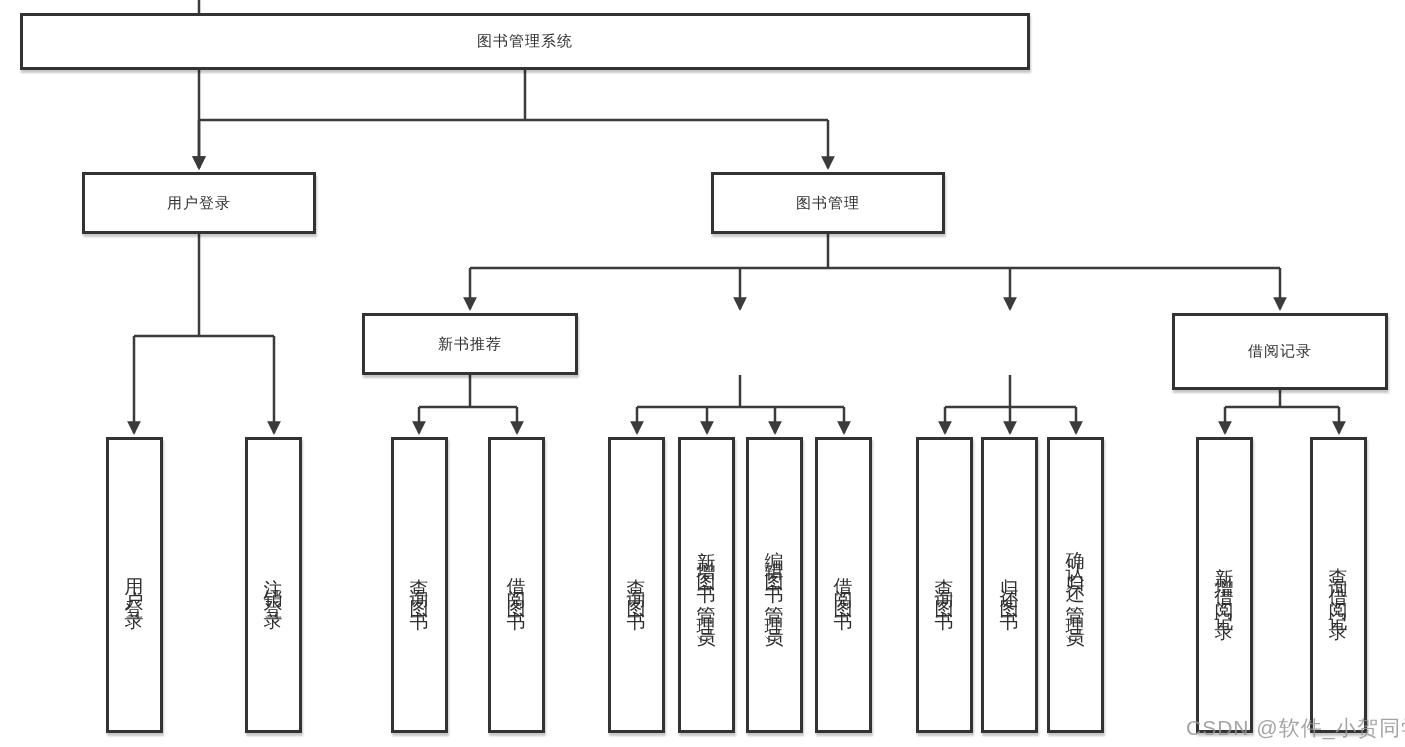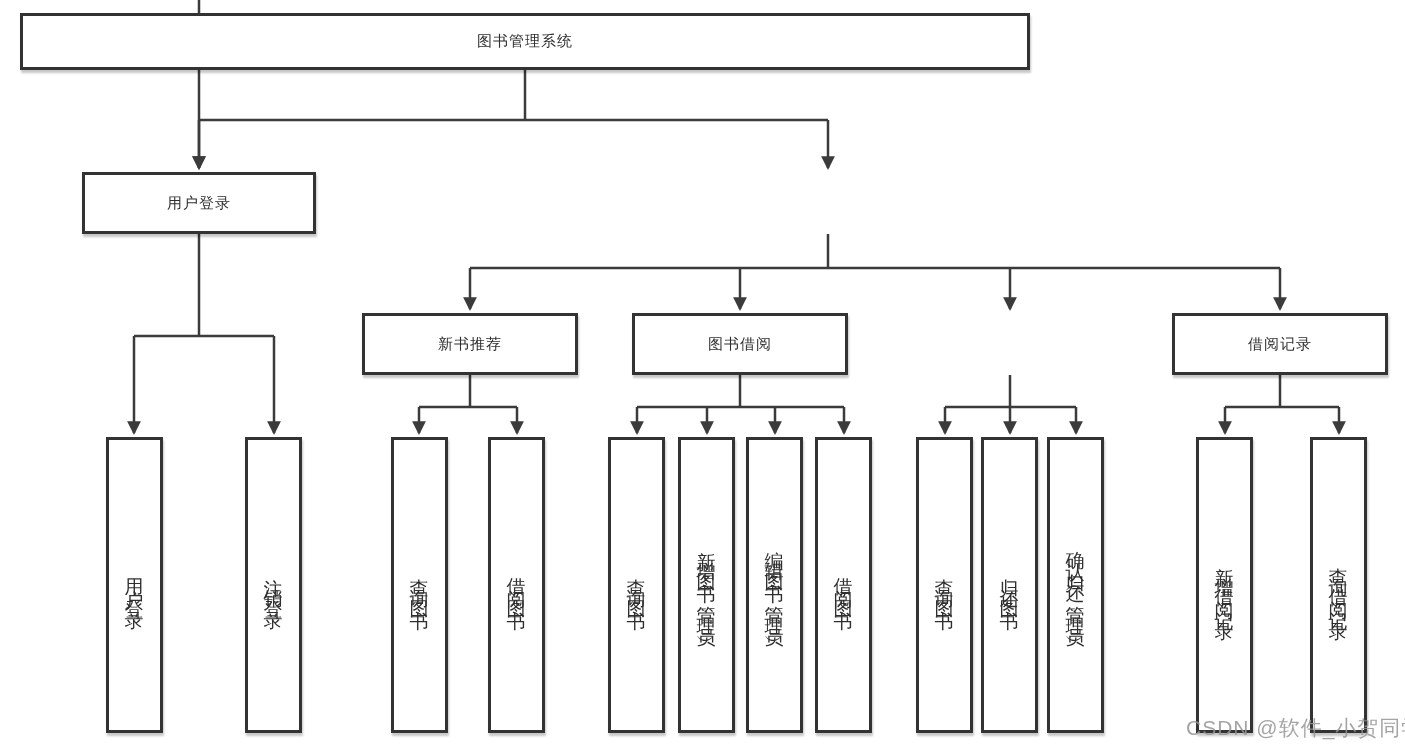--- a/index.html
+++ b/index.html
@@ -99,24 +99,24 @@
       <path d="M1280,375 V407"></path>
       <path d="M1225,407 H1339"></path>
       <path d="M1225,407 V433" marker-end="url(#ah)"></path>
       <path d="M1339,407 V433" marker-end="url(#ah)"></path>
     </g>
   </svg>
 
   <div class="node" style="left:20px;top:13px;width:1010px;height:57px;">图书管理系统</div>
 
   <div class="node" style="left:82px;top:172px;width:234px;height:62px;">用户登录</div>
+  <div class="node" style="left:711px;top:172px;width:234px;height:62px;">图书管理</div>
 
   <div class="node" style="left:362px;top:313px;width:216px;height:62px;text-align:center;">新书推荐</div>
-  <div class="node" style="left:632px;top:313px;width:216px;height:62px;">图书借阅</div>
-  <div class="node" style="left:1172px;top:313px;width:216px;height:62px;">借阅记录</div>
+  <div class="node" style="left:1172px;top:313px;width:216px;height:77px;">借阅记录</div>
 
   <div class="node vnode" style="left:106px;top:437px;width:57px;height:296px;">用户登录</div>
   <div class="node vnode" style="left:245px;top:437px;width:57px;height:296px;">注销登录</div>
 
   <div class="node vnode" style="left:391px;top:437px;width:57px;height:296px;">查询图书</div>
   <div class="node vnode" style="left:488px;top:437px;width:57px;height:296px;">借阅图书</div>
 
   <div class="node vnode" style="left:608px;top:437px;width:57px;height:296px;">查询图书</div>
   <div class="node vnode" style="left:678px;top:437px;width:57px;height:296px;">新增图书（管理员）</div>
   <div class="node vnode" style="left:746px;top:437px;width:57px;height:296px;">编辑图书（管理员）</div>

